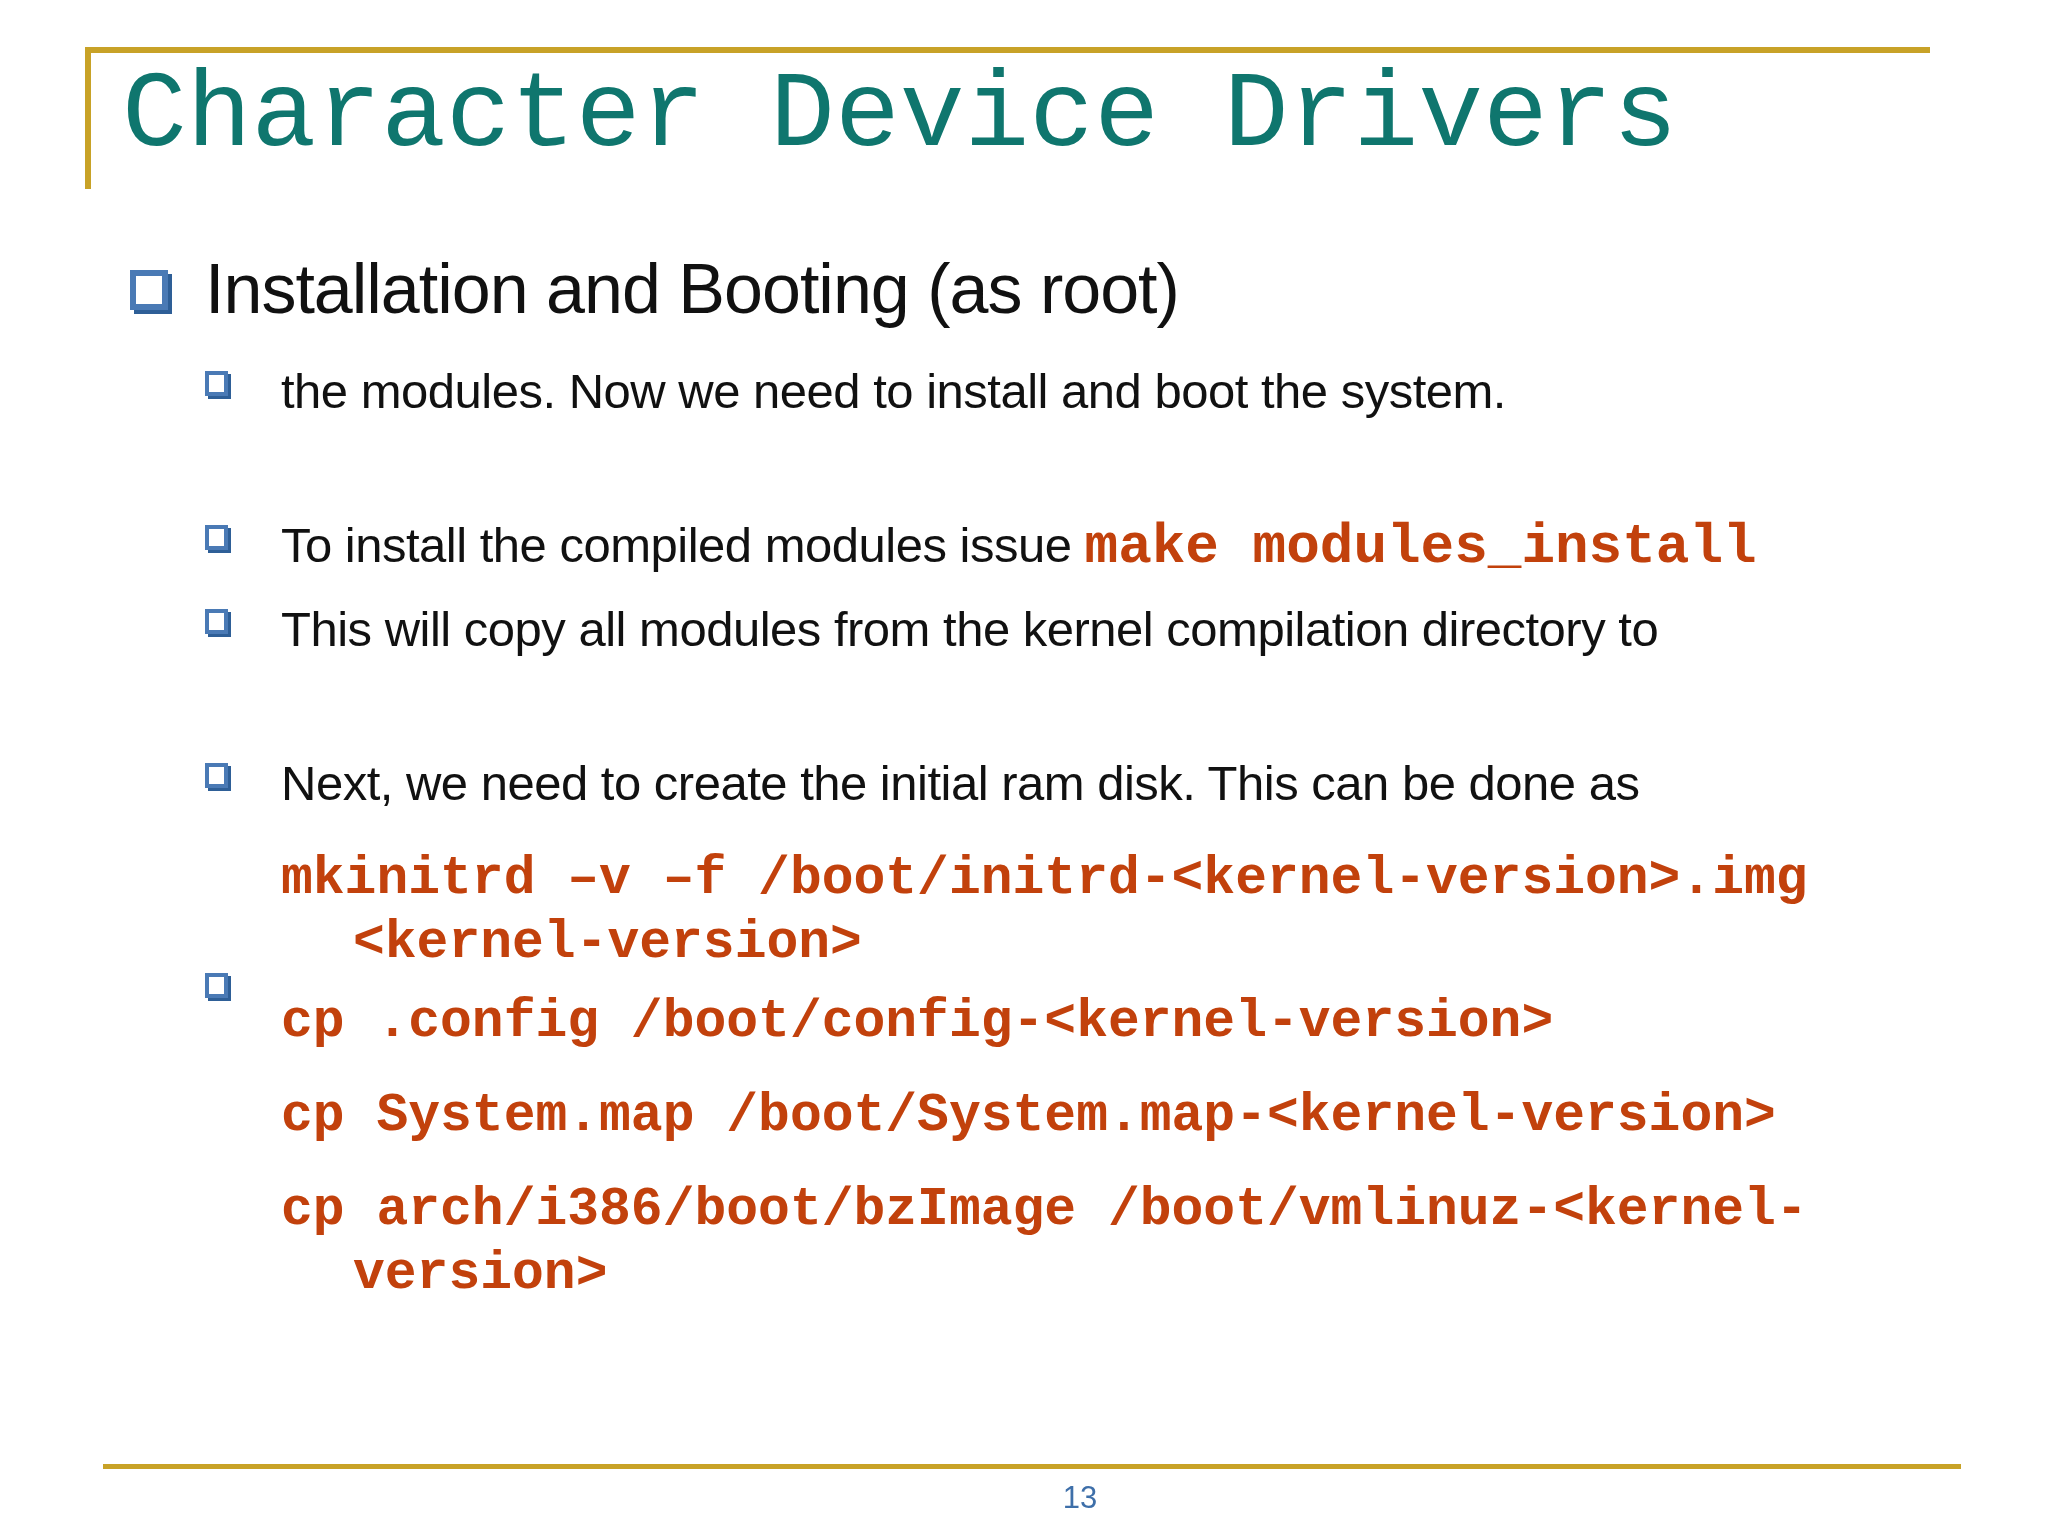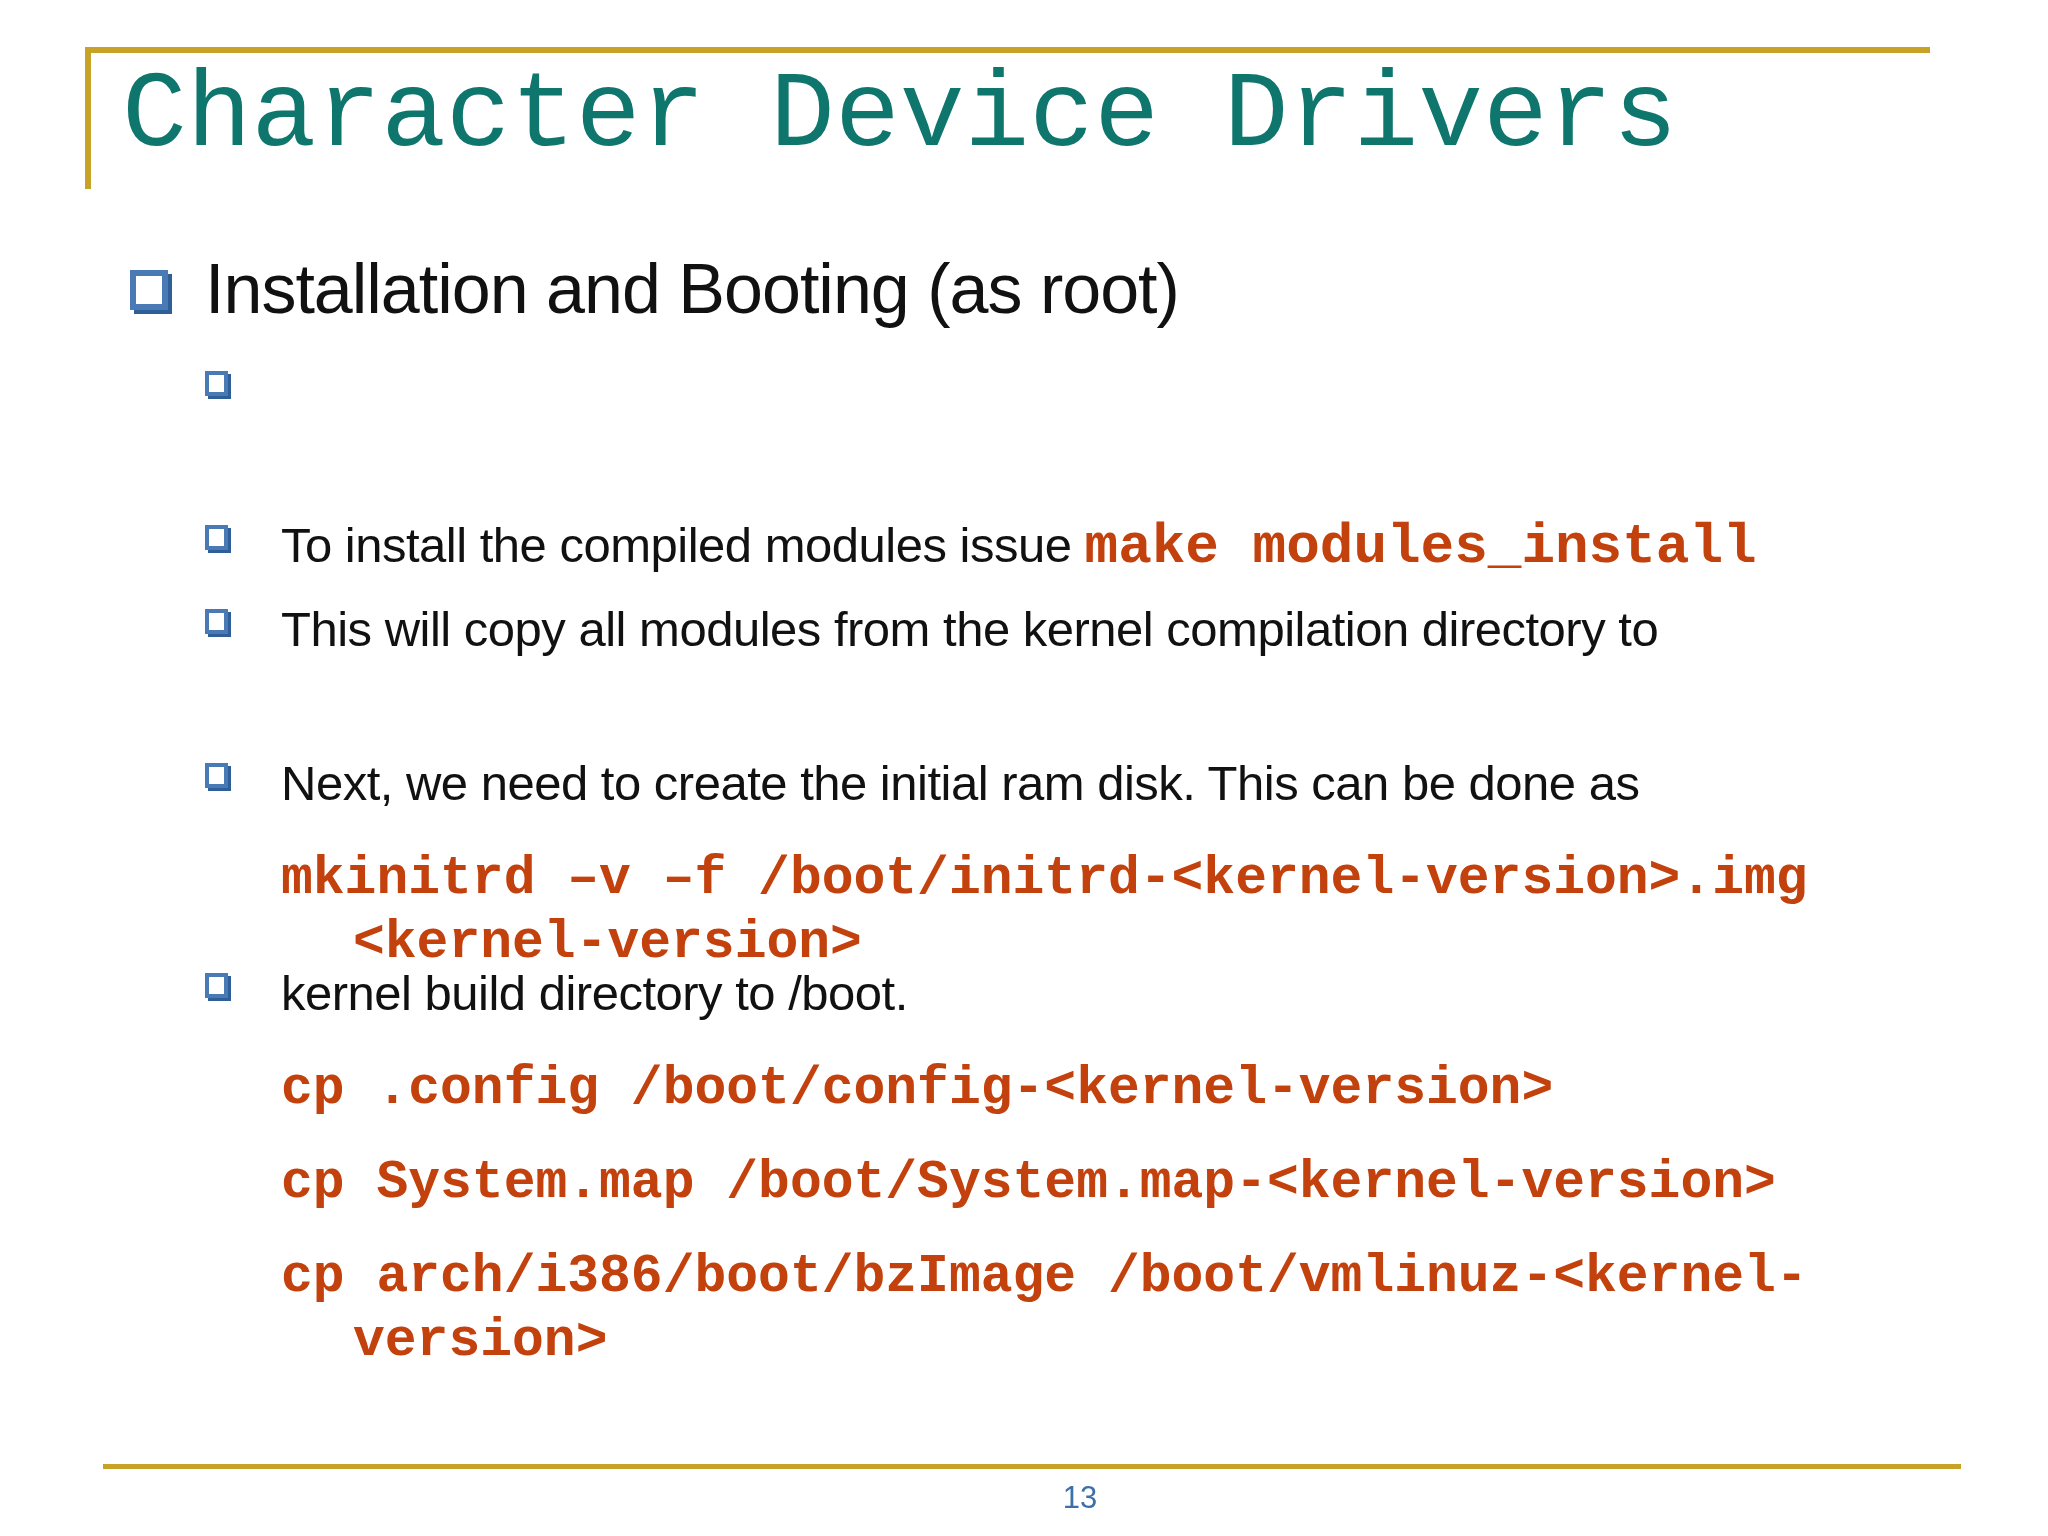--- a/index.html
+++ b/index.html
@@ -66,20 +66,21 @@
 <div id="slide-title">Character Device Drivers</div>
 
 <div id="heading-row">
   <span class="bullet-l1"></span>
   <div id="heading-text">Installation and Booting (as root)</div>
 </div>
 
 <div class="sub-item" style="top:358px">
   <span class="bullet-l2"></span>
   <div class="sub-body">
+    <div class="line-body">the modules. Now we need to install and boot the system.</div>
   </div>
 </div>
 
 <div class="sub-item" style="top:512px">
   <span class="bullet-l2"></span>
   <div class="sub-body">
     <div class="line-body"><span>To install the compiled modules issue </span><span class="code inline-code">make modules_install</span></div>
   </div>
 </div>
 
@@ -95,21 +96,20 @@
   <div class="sub-body">
     <div class="line-body">Next, we need to create the initial ram disk. This can be done as</div>
     <div class="code code-line">mkinitrd –v –f /boot/initrd-&lt;kernel-version&gt;.img</div>
     <div class="code code-line cont">&lt;kernel-version&gt;</div>
   </div>
 </div>
 
 <div class="sub-item" style="top:960px">
   <span class="bullet-l2"></span>
   <div class="sub-body">
-    <div class="line-body">kernel build directory to /boot.</div>
     <div class="code code-line">cp .config /boot/config-&lt;kernel-version&gt;</div>
     <div class="code code-line">cp System.map /boot/System.map-&lt;kernel-version&gt;</div>
     <div class="code code-line">cp arch/i386/boot/bzImage /boot/vmlinuz-&lt;kernel-</div>
     <div class="code code-line cont">version&gt;</div>
   </div>
 </div>
 
 <div id="page-number">13</div>
 
 </body></html>

